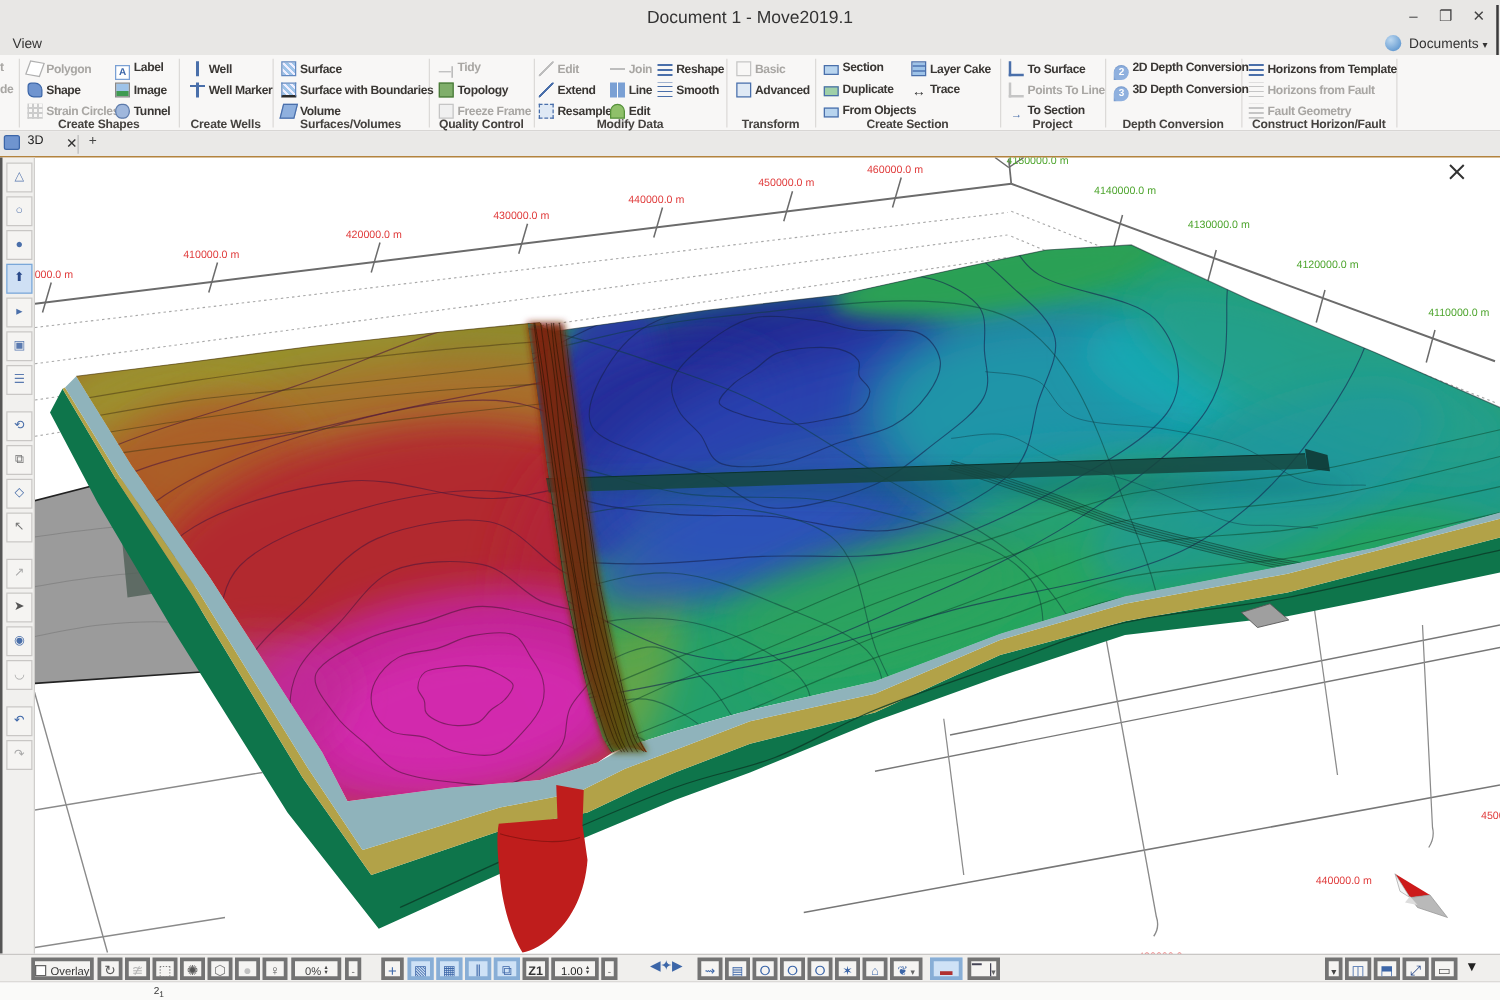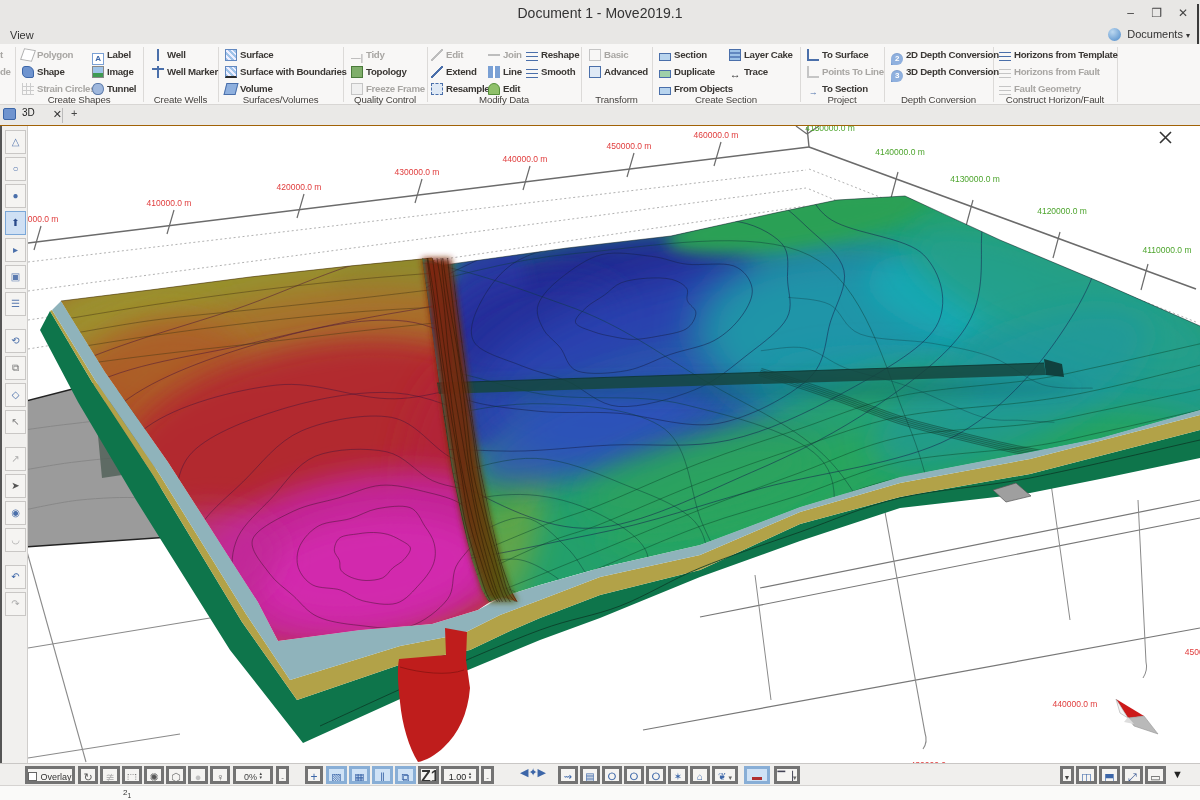--- a/index.html
+++ b/index.html
@@ -4,21 +4,21 @@
 html,body{width:1200px;height:800px;overflow:hidden;font-family:"Liberation Sans",sans-serif;background:#fff}
 #titlebar{position:absolute;left:0;top:0;width:1200px;height:28px;background:#e8e7e5}
 #titlebar .tt{position:absolute;left:0;right:0;top:5px;text-align:center;font-size:14px;color:#333}
 #titlebar .wb{position:absolute;top:6px;font-size:12px;color:#444}
 #menurow{position:absolute;left:0;top:28px;width:1200px;height:16px;background:#e8e7e5}
 #menurow .view{position:absolute;left:10px;top:1px;font-size:11px;color:#333}
 #docs{position:absolute;right:10px;top:0px;font-size:11px;color:#333}
 #globe{display:inline-block;width:13px;height:13px;border-radius:50%;background:radial-gradient(circle at 35% 30%,#bcd8f0,#4a88c8);vertical-align:-3px;margin-right:6px}
 #ribbon{position:absolute;left:0;top:44px;width:1200px;height:61px;background:#f8f7f6;border-bottom:1px solid #d8d6d4}
 .gsep{position:absolute;top:3px;height:55px;width:1px;background:#dcdad8}
-.glabel{position:absolute;top:50px;text-align:center;font-size:9.7px;font-weight:400;color:#45423f;letter-spacing:-0.15px}
+.glabel{position:absolute;top:50px;text-align:center;font-size:9.7px;font-weight:700;color:#45423f;letter-spacing:-0.15px}
 .item{position:absolute;height:14px;white-space:nowrap;font-size:9.7px;font-weight:600;color:#3a3734;letter-spacing:-0.3px}
 .item.gray{color:#a8a6a3}
 .it{vertical-align:2px;margin-left:3px}
 .ic{display:inline-block;width:12px;height:12px;vertical-align:-1px}
 .icgridg{background:repeating-linear-gradient(0deg,#ccc 0 1px,transparent 1px 4px),repeating-linear-gradient(90deg,#ccc 0 1px,transparent 1px 4px)}
 .icwell{background:linear-gradient(90deg,transparent 42%,#4a6faa 42%,#4a6faa 58%,transparent 58%)}
 .icwellm{background:linear-gradient(90deg,transparent 42%,#4a6faa 42%,#4a6faa 58%,transparent 58%),linear-gradient(0deg,transparent 70%,#4a6faa 70%,#4a6faa 85%,transparent 85%)}
 .icsurf{background:repeating-linear-gradient(45deg,#9ec3e8 0 2px,#eef 2px 4px);border:1px solid #6288c0}
 .icwave{background:repeating-linear-gradient(0deg,#4a6faa 0 1.5px,transparent 1.5px 4px)}
 .icwave2{background:repeating-linear-gradient(0deg,#b5b5b5 0 1.5px,transparent 1.5px 4px)}
@@ -349,21 +349,21 @@
     <div class="bbtn" style="left:166px;width:20px"><span style="color:#777;font-size:11px">⬡</span></div>
     <div class="bbtn" style="left:188px;width:20px"><span style="color:#c0c0c0;font-size:11px">●</span></div>
     <div class="bbtn" style="left:210px;width:20px"><span style="color:#555;font-size:11px">♀</span></div>
     <div class="bbtn" style="left:233px;width:40px"><span style="font-size:9px;color:#444">0% </span><span class="spin">▴<br>▾</span></div>
     <div class="bbtn" style="left:276px;width:13px"><span style="font-size:8px;color:#666">-</span></div>
     <div class="bbtn" style="left:305px;width:18px"><span style="color:#3c66a8;font-size:12px">+</span></div>
     <div class="bbtn" style="left:326px;width:21px;background:#cfe2f6;border-color:#88aed6"><span style="color:#3c66a8;font-size:11px">▧</span></div>
     <div class="bbtn" style="left:349px;width:21px;background:#cfe2f6;border-color:#88aed6"><span style="color:#3c66a8;font-size:11px">▦</span></div>
     <div class="bbtn" style="left:372px;width:21px;background:#cfe2f6;border-color:#88aed6"><span style="color:#3c66a8;font-size:11px">∥</span></div>
     <div class="bbtn" style="left:395px;width:21px;background:#cfe2f6;border-color:#88aed6"><span style="color:#3c66a8;font-size:11px">⧉</span></div>
-    <div class="bbtn" style="left:418px;width:21px"><b style="font-size:16px;color:#333">Z1</b></div>
+    <div class="bbtn" style="left:418px;width:21px"><b style="font-size:10px;color:#333">Z1</b></div>
     <div class="bbtn" style="left:441px;width:38px"><span style="font-size:9px;color:#222">1.00 </span><span class="spin">▴<br>▾</span></div>
     <div class="bbtn" style="left:481px;width:13px"><span style="font-size:8px;color:#666">-</span></div>
     <div style="position:absolute;left:510px;top:2px;width:46px;height:17px;text-align:center;color:#3c66a8;font-size:11px">◀✦▶</div>
     <div class="bbtn" style="left:558px;width:20px"><span style="color:#3c66a8;font-size:10px">⇝</span></div>
     <div class="bbtn" style="left:580px;width:20px"><span style="color:#3c66a8;font-size:10px">▤</span></div>
     <div class="bbtn" style="left:602px;width:20px"><span style="color:#3c66a8;font-size:10px">ⵔ</span></div>
     <div class="bbtn" style="left:624px;width:20px"><span style="color:#3c66a8;font-size:10px">ⵔ</span></div>
     <div class="bbtn" style="left:646px;width:20px"><span style="color:#3c66a8;font-size:10px">ⵔ</span></div>
     <div class="bbtn" style="left:668px;width:20px"><span style="color:#3c66a8;font-size:10px">✶</span></div>
     <div class="bbtn" style="left:690px;width:20px"><span style="color:#3c66a8;font-size:10px">⌂</span></div>

